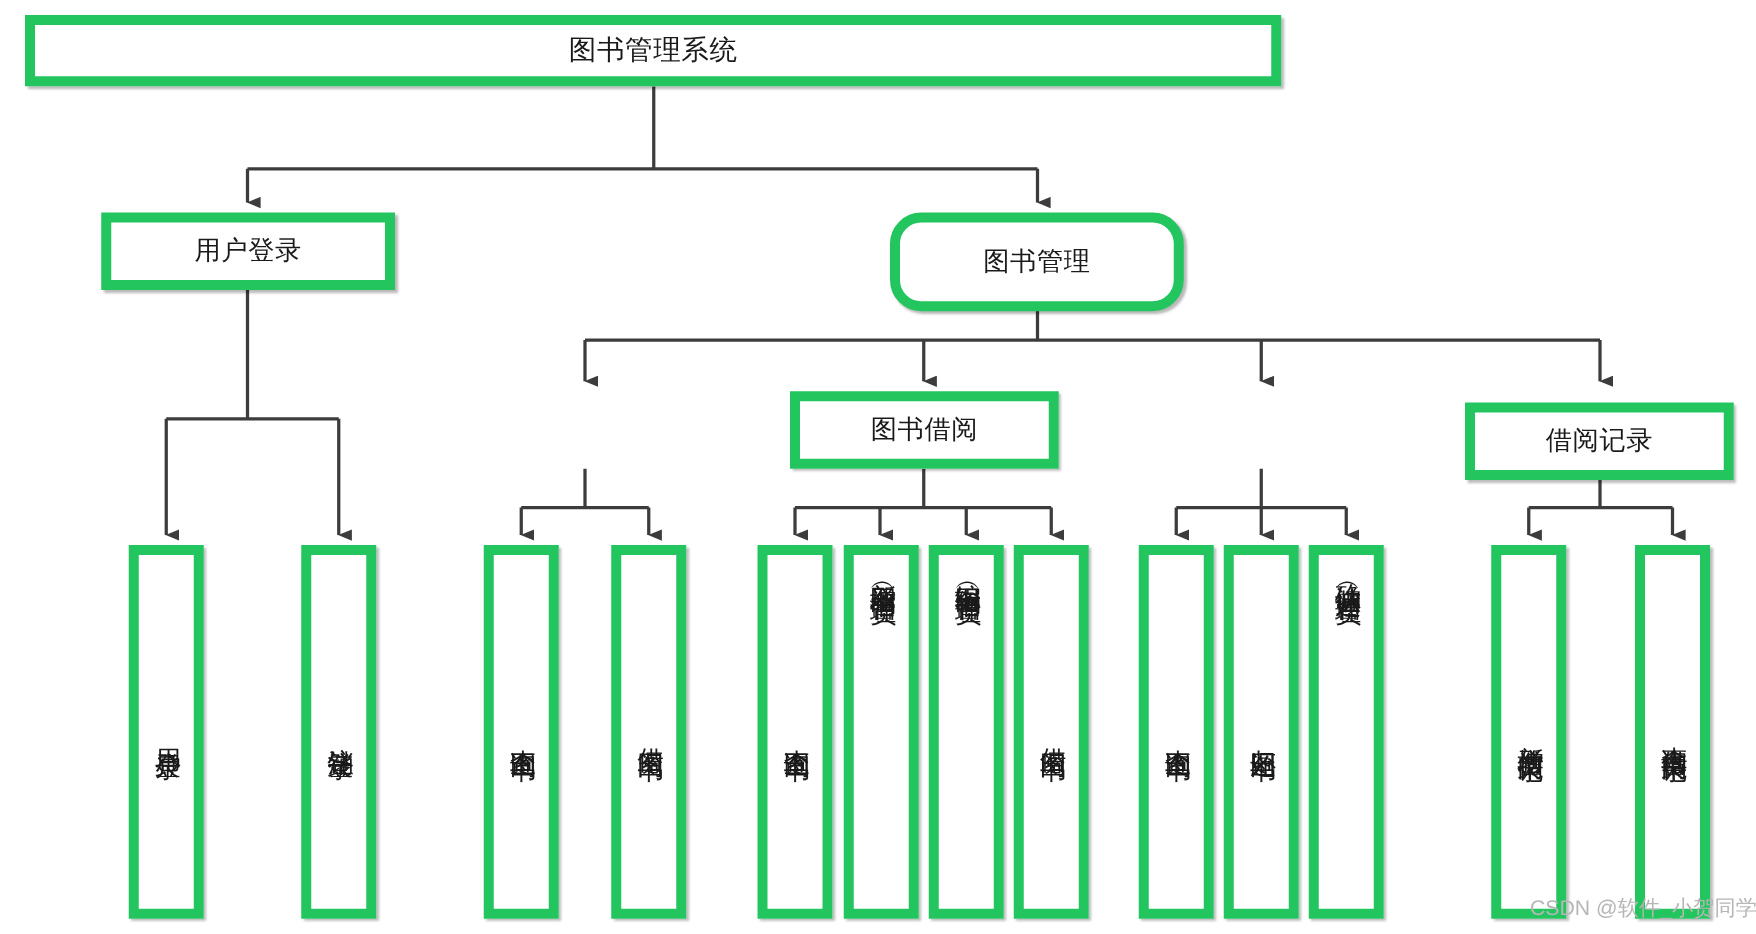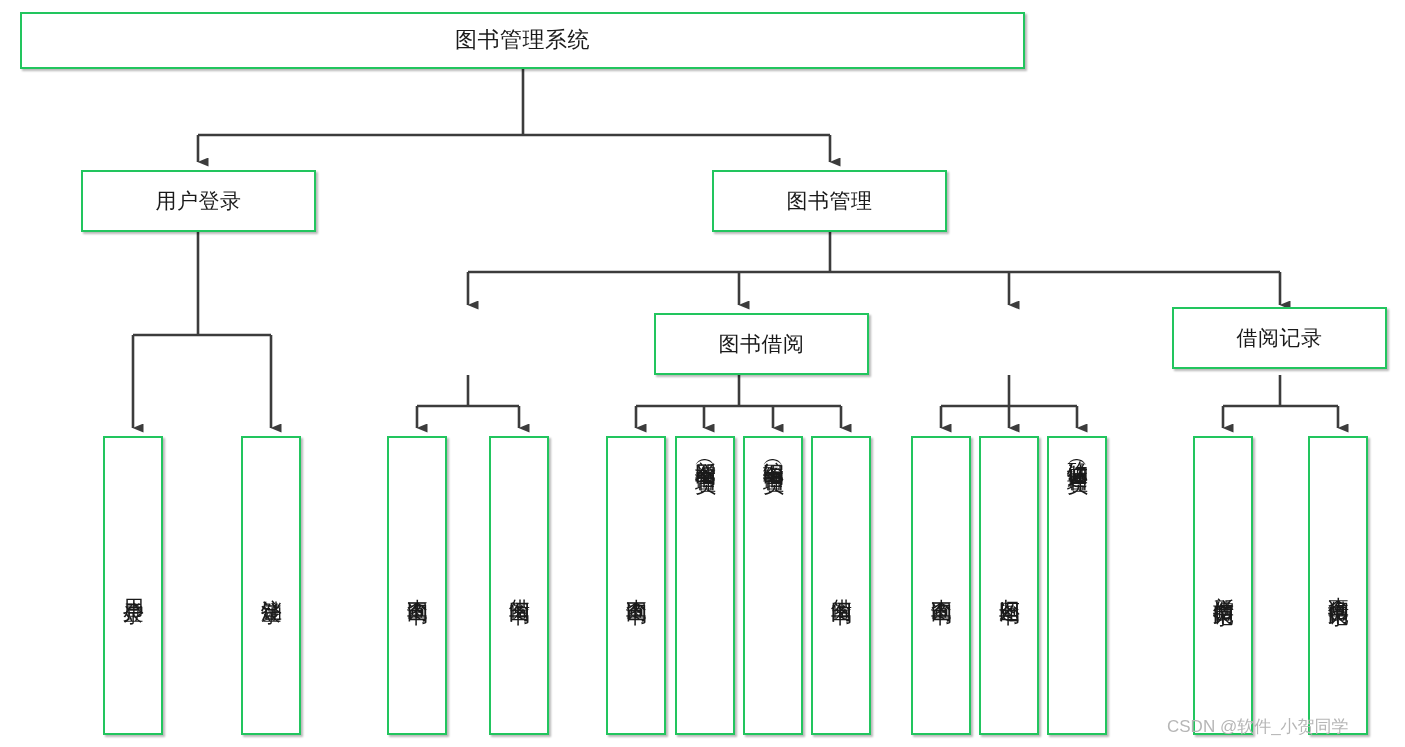--- a/index.html
+++ b/index.html
@@ -29,21 +29,21 @@
     left: 0;
     top: 0;
     width: 1405px;
     height: 747px;
   }
 
   .node {
     position: absolute;
     box-sizing: border-box;
     background: #ffffff;
-    border: 2px solid #22c55e;
+    border: 8px solid #22c55e;
     box-shadow: 2px 2px 2px rgba(0,0,0,0.28);
     display: flex;
     align-items: center;
     justify-content: center;
     color: #1a1a1a;
     z-index: 2;
   }
 
   .node-label {
     display: block;
@@ -76,21 +76,21 @@
     white-space: nowrap;
   }
   
   .node.leaf.center {
     align-items: center;
     padding-top: 0;
   }
 
   .watermark {
     position: absolute;
-    left: 1167px;
+    left: 1224px;
     top: 715px;
     font-size: 17px;
     color: #b6b6b6;
     white-space: nowrap;
     z-index: 3;
     font-family: "Liberation Sans", "DejaVu Sans", sans-serif;
   }
 </style>
 </head>
 <body>
@@ -148,31 +148,31 @@
   </svg>
 
   <div class="node horiz root" style="left:20px; top:12px; width:1005px; height:57px;">
     <span class="node-label">图书管理系统</span>
   </div>
 
   <div class="node horiz" style="left:81px; top:170px; width:235px; height:62px;">
     <span class="node-label">用户登录</span>
   </div>
 
-  <div class="node horiz" style="left:712px; top:170px; width:235px; height:62px;">
+  <div class="node horiz" style="left:712px; top:170px; width:235px; height:79px;border-radius:25px;">
     <span class="node-label">图书管理</span>
   </div>
 
 
-  <div class="node horiz" style="left:632px; top:313px; width:215px; height:62px;margin-left:22px;">
+  <div class="node horiz" style="left:632px; top:313px; width:215px; height:62px;">
     <span class="node-label">图书借阅</span>
   </div>
 
 
-  <div class="node horiz" style="left:1172px; top:307px; width:215px; height:62px;">
+  <div class="node horiz" style="left:1172px; top:322px; width:215px; height:62px;">
     <span class="node-label">借阅记录</span>
   </div>
 
   <div class="node leaf center" style="left:103px; top:436px; width:60px; height:299px;">
     <span class="node-label">用户登录</span>
   </div>
   <div class="node leaf center" style="left:241px; top:436px; width:60px; height:299px;">
     <span class="node-label">注销登录</span>
   </div>
 

